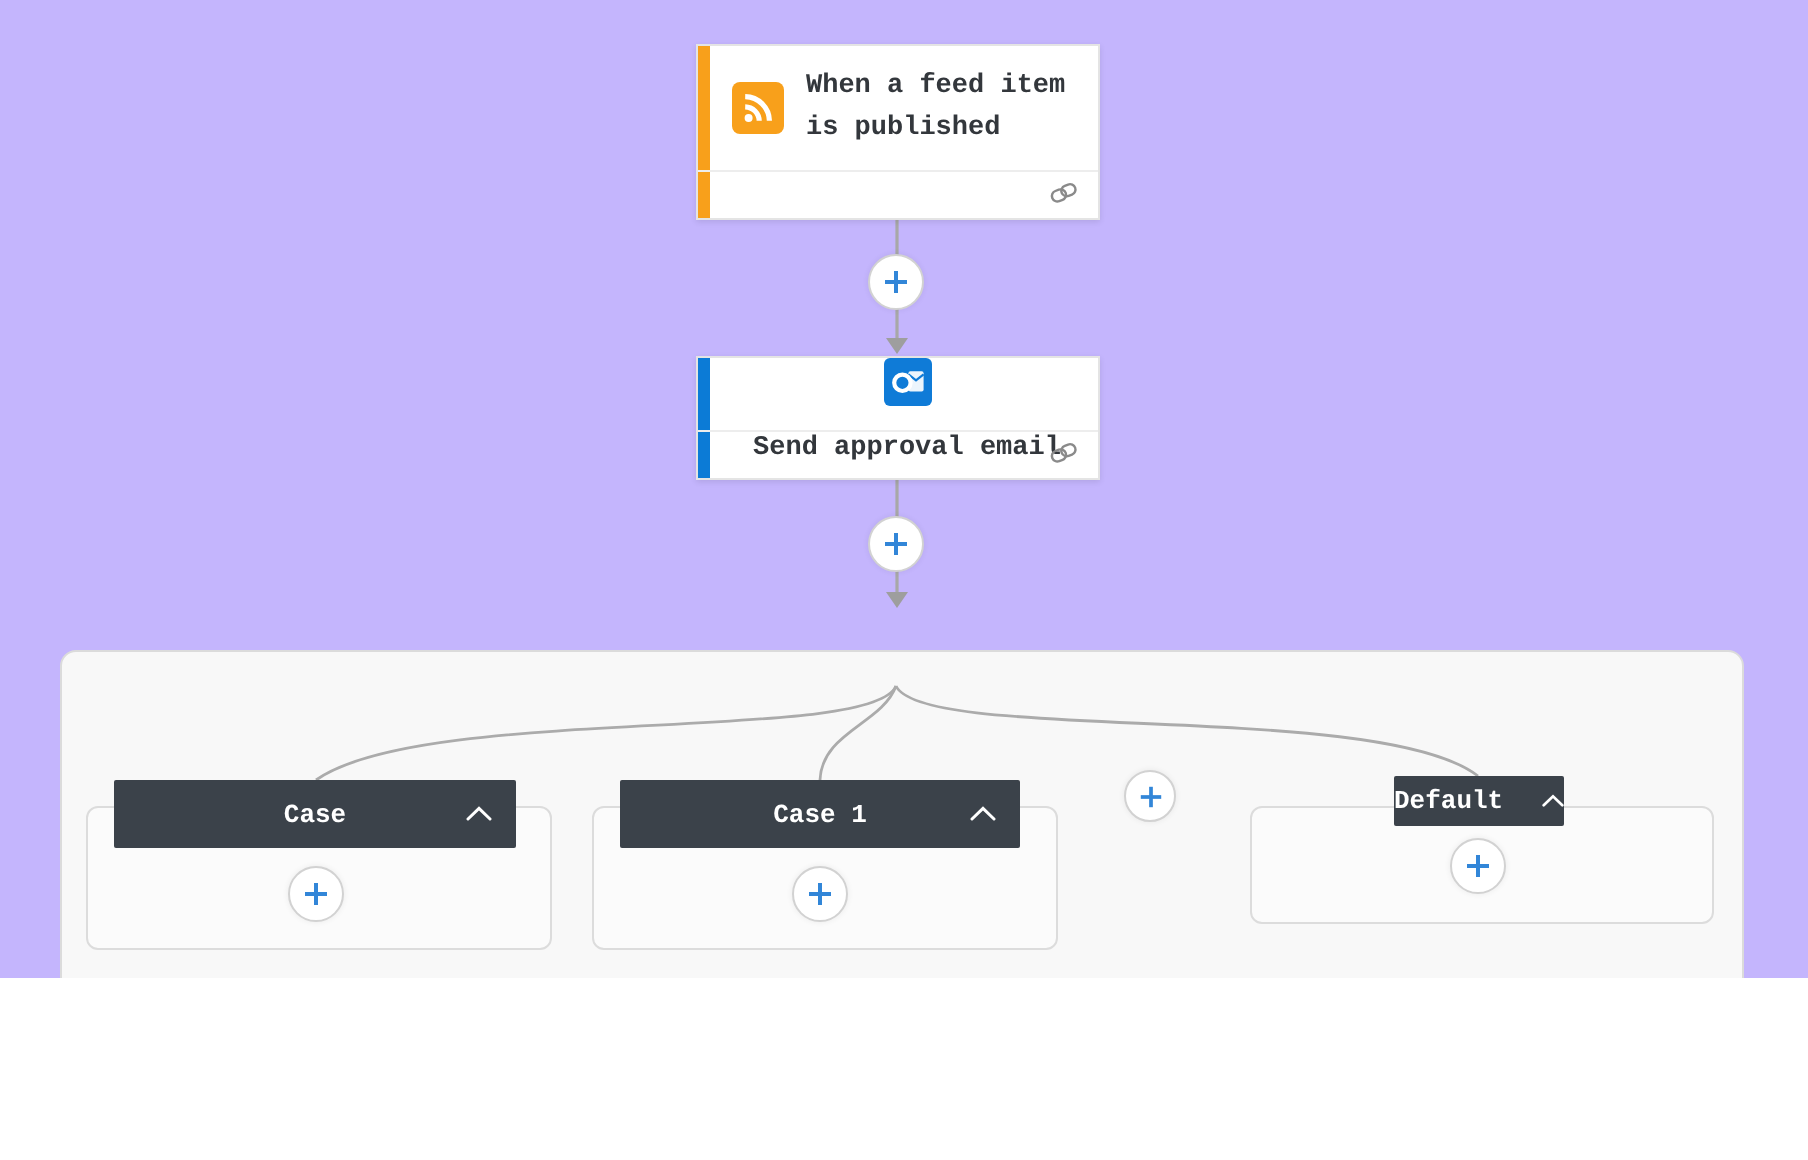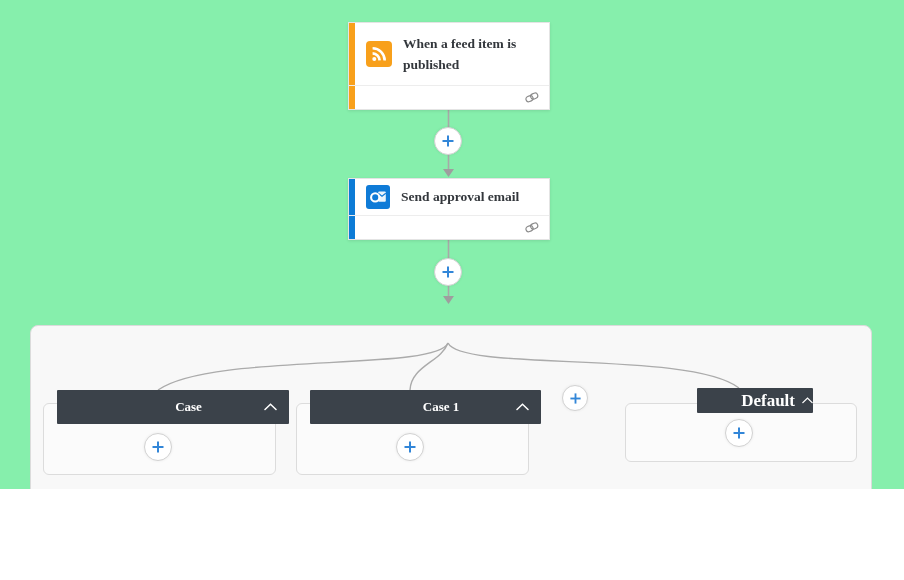--- a/index.html
+++ b/index.html
@@ -1,51 +1,51 @@
 <!DOCTYPE html>
 <html><head>
 <meta charset="utf-8">
 <style>
   html,body { margin:0; padding:0; background:#fff; }
   #canvas {
     position:relative; width:904px; height:489px; overflow:hidden;
-    background:#86efac; font-family:Liberation Serif, serif;
+    background:#c4b5fd; font-family:Liberation Mono, monospace;
     -webkit-font-smoothing:antialiased;
   }
   
   .card {
     position:absolute; background:#fff; border:1px solid #E4E4E4;
     box-shadow:0 1px 3px rgba(0,0,0,.10); z-index:4; cursor:pointer;
   }
   .accent { position:absolute; left:0; top:0; bottom:0; width:6px; }
   .card-body { display:flex; align-items:center; gap:11px; padding-left:17px; padding-right:8px; }
   .card-title { font-size:13.5px; font-weight:700; color:#33373C; line-height:21px; }
   .card-footer {
     position:absolute; left:0; right:0; bottom:0; height:24px;
     border-top:1px solid #EDEDED; display:flex; align-items:center;
     justify-content:flex-end; padding-right:10px; box-sizing:border-box;
   }
   .conn-icon { width:26px; height:26px; flex:0 0 auto; }
 
   
   .dark-header {
     position:absolute; background:#3B424A; color:#fff; z-index:4;
-    display:flex; align-items:center; cursor:pointer; border-radius:1px;padding-left:31px;
+    display:flex; align-items:center; cursor:pointer; border-radius:1px;
   }
   .dark-header .hdr-label { font-weight:700; }
   #switch-node { left:348px; top:306px; width:200px; height:36px; padding:0 12px; box-sizing:border-box; }
   #switch-node .hdr-label { font-size:13.5px; margin-left:11px; }
   #switch-node .chev { margin-left:auto; }
   .case-header { height:34px; justify-content:center; font-size:13px; }
   .case-header .chev { position:absolute; right:12px; top:50%; transform:translateY(-50%); }
   #case1-header { left:57px;  top:390px; width:201px; }
   #case2-header { left:310px; top:390px; width:200px; }
   #default-header {
     left:697px; top:388px; width:85px; height:25px;
-    justify-content:flex-end; gap:7px; font-size:17px;
+    justify-content:space-between; gap:7px; font-size:13px;
   }
 
   
   #big-container {
     position:absolute; left:30px; top:325px; width:840px; height:196px;
     background:#F8F8F8; border:1px solid #DBDBDB; border-radius:8px; z-index:1;
   }
   .scope-box {
     position:absolute; background:#FBFBFB; border:1px solid #DCDCDC;
     border-radius:6px; z-index:2;
@@ -125,21 +125,21 @@
 
   <div class="plus-btn" id="plus-1">
     <svg width="14" height="14" viewBox="0 0 14 14">
       <line x1="7" y1="1.5" x2="7" y2="12.5" stroke="#3286D8" stroke-width="2"></line>
       <line x1="1.5" y1="7" x2="12.5" y2="7" stroke="#3286D8" stroke-width="2"></line>
     </svg>
   </div>
 
   <div class="card" style="left:348px; top:178px; width:200px; height:60px;">
     <div class="accent" style="background:#0C7BD6;"></div>
-    <div class="card-body" style="height:35px;">
+    <div class="card-body" style="height:35px;flex-direction:column;">
       <span class="conn-icon" style="width:24px;height:24px;">
         <svg width="24" height="24" viewBox="0 0 24 24">
           <rect x="0" y="0" width="24" height="24" rx="3" fill="#0F7BD7"></rect>
           <rect x="12.2" y="6.6" width="7.6" height="10.2" rx="1" fill="#fff" opacity="0.92"></rect>
           <path d="M12.2 8.2 l3.8 3 l3.8 -3" stroke="#0F7BD7" stroke-width="1.1" fill="none"></path>
           <circle cx="9.2" cy="12.4" r="4.1" fill="#0F7BD7" stroke="#fff" stroke-width="2.1"></circle>
         </svg>
       </span>
       <div class="card-title">Send approval email</div>
     </div>

